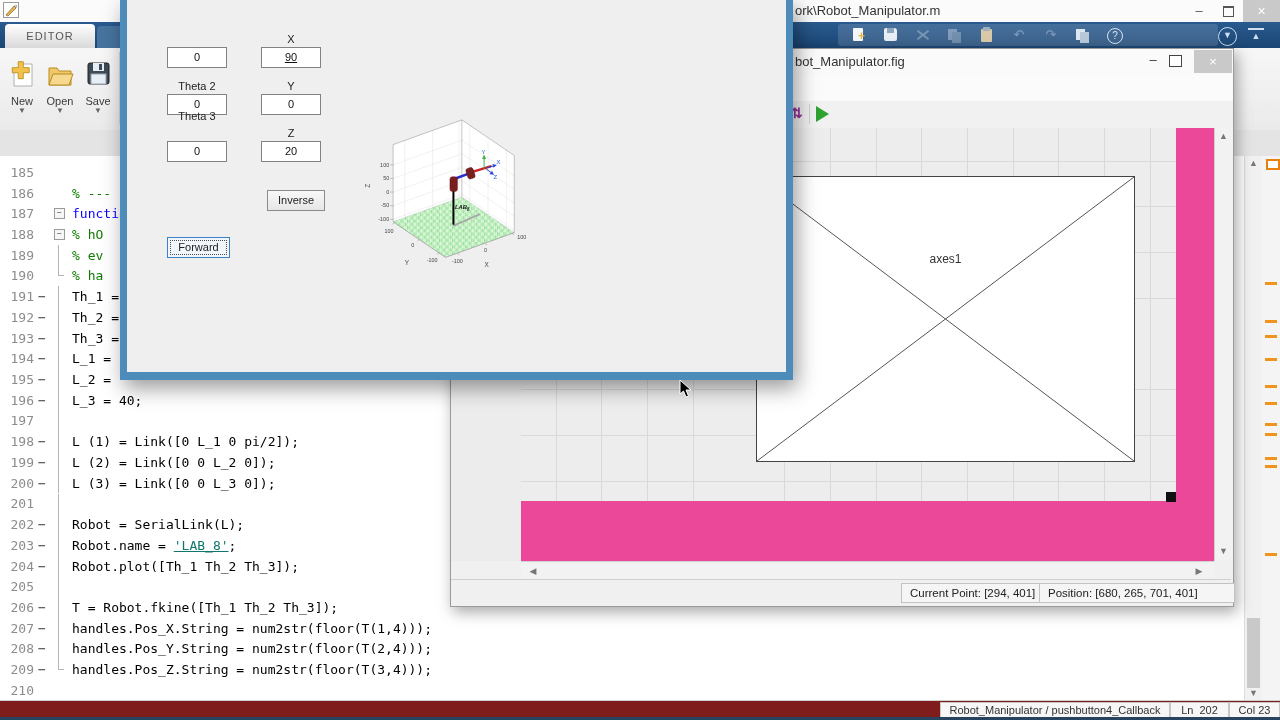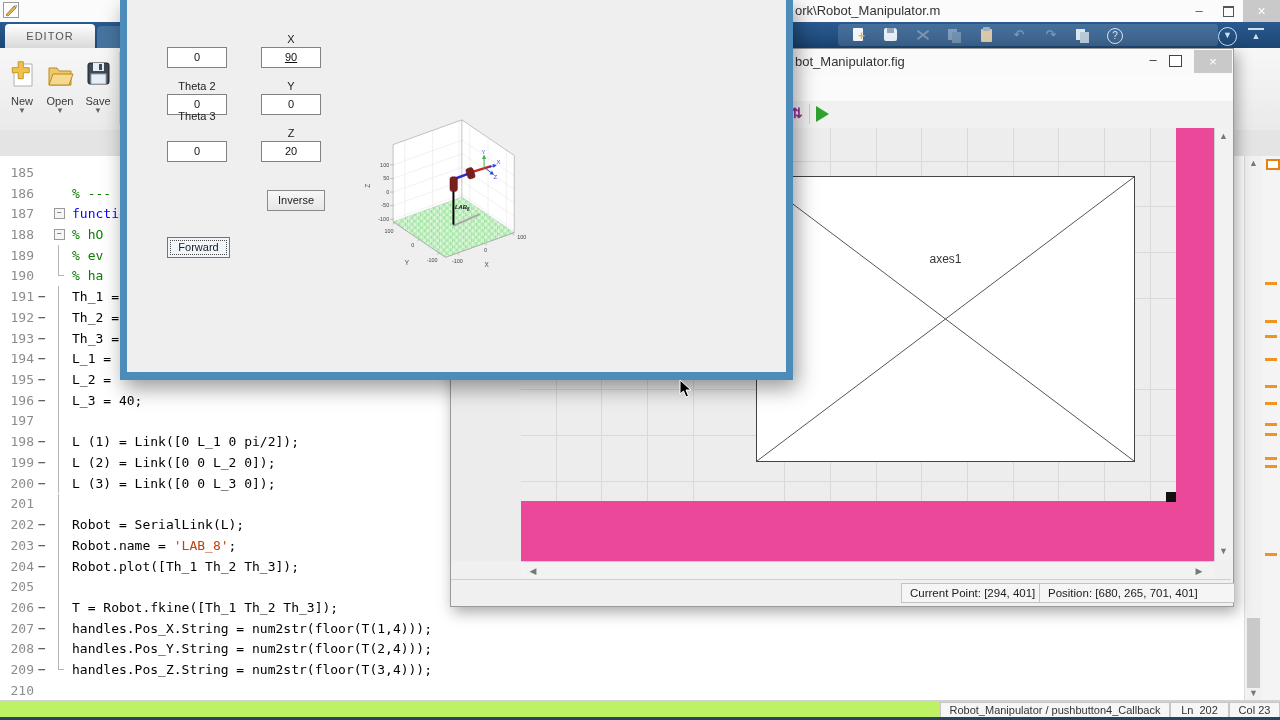--- a/index.html
+++ b/index.html
@@ -55,28 +55,28 @@
   .cl{position:absolute;left:0;height:20.7px;white-space:pre;display:flex;align-items:center;width:100%;}
   .ln{display:inline-block;width:34px;text-align:right;color:#8c8c8c;}
   .bp{display:inline-block;width:16px;text-align:center;color:#444;}
   .fold{display:inline-block;width:18px;height:20.7px;position:relative;}
   .fold.line:before,.fold.corner:before{content:"";position:absolute;left:8px;top:0;bottom:0;border-left:1px solid #b5b5b5;}
   .fold.corner:before{bottom:10px;}
   .fold.corner:after{content:"";position:absolute;left:8px;bottom:10px;width:6px;border-bottom:1px solid #b5b5b5;}
   .fold.box:before{content:"−";position:absolute;left:4px;top:5px;width:9px;height:9px;border:1px solid #9a9a9a;
     background:#f6f6f6;font-size:8px;line-height:8px;text-align:center;color:#555;}
   .txt{margin-left:4px;}
-  .c-comment{color:#0e7d00;} .c-keyword{color:#0d00ff;} .c-string{color:#c2410c;} .c-code{color:#000;}
+  .c-comment{color:#0e7d00;} .c-keyword{color:#0d00ff;} .c-string{color:#0f766e;text-decoration:underline;} .c-code{color:#000;}
   #ed-vscroll{left:1244px;top:156px;width:18px;height:545px;background:#f1f1f1;border-left:1px solid #ddd;}
   #ed-vthumb{left:2px;top:462px;width:13px;height:70px;background:#c9c9c9;position:absolute;}
   .scr-arr{position:absolute;left:0;width:17px;text-align:center;color:#777;font-size:9px;}
   #ind-bar{left:1262px;top:156px;width:18px;height:545px;background:#f4f4f4;}
   #ind-sq{position:absolute;left:4px;top:3px;width:10px;height:7px;border:2px solid #e8820e;background:#fff;}
   .dash{position:absolute;left:3px;width:12px;height:3px;background:#f0931f;}
-  #ed-status{left:0;top:700px;width:1280px;height:17px;background:#bef264;border-top:1px solid #d0d0d0;}
+  #ed-status{left:0;top:700px;width:1280px;height:17px;background:#7f1d1d;border-top:1px solid #d0d0d0;}
   .st-cell{position:absolute;top:1px;height:14px;background:#f6f6f6;border:1px solid #c6c6c6;
     font-size:11px;color:#333;text-align:center;line-height:14px;white-space:nowrap;}
   #strip-bottom{left:0;top:717px;width:1280px;height:3px;background:#27445f;}
   
   #guide{left:450px;top:48px;width:782px;height:557px;background:#f0f0f0;border:1px solid #9a9a9a;
     box-shadow:3px 5px 14px rgba(0,0,0,.35);z-index:10;}
   #g-title{left:0;top:0;width:100%;height:26px;background:#fafafa;}
   #g-title-text{left:344px;top:5px;font-size:13px;color:#333;white-space:nowrap;}
   #g-min{left:690px;top:0;width:24px;height:24px;text-align:center;color:#333;font-size:13px;line-height:22px;}
   #g-max{left:718px;top:6px;width:11px;height:10px;border:1px solid #444;background:#fff;}

